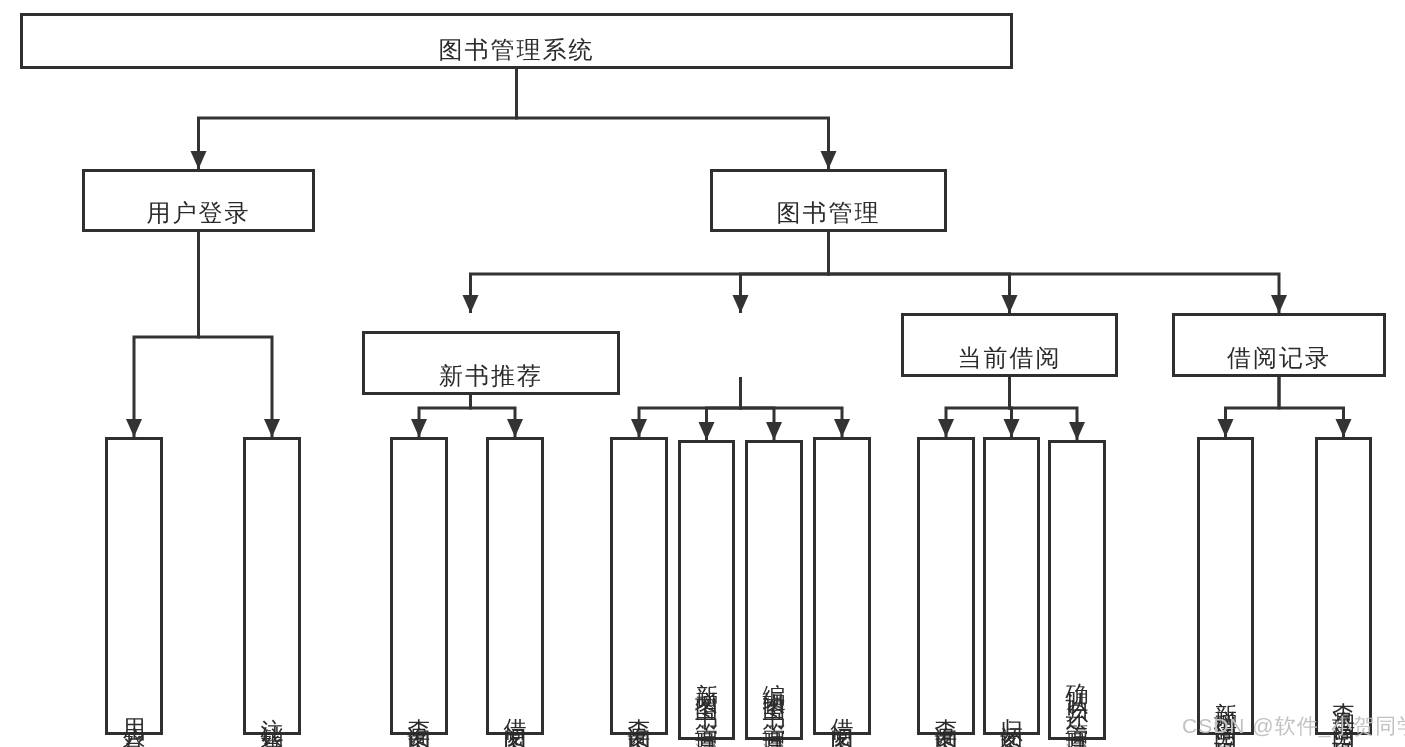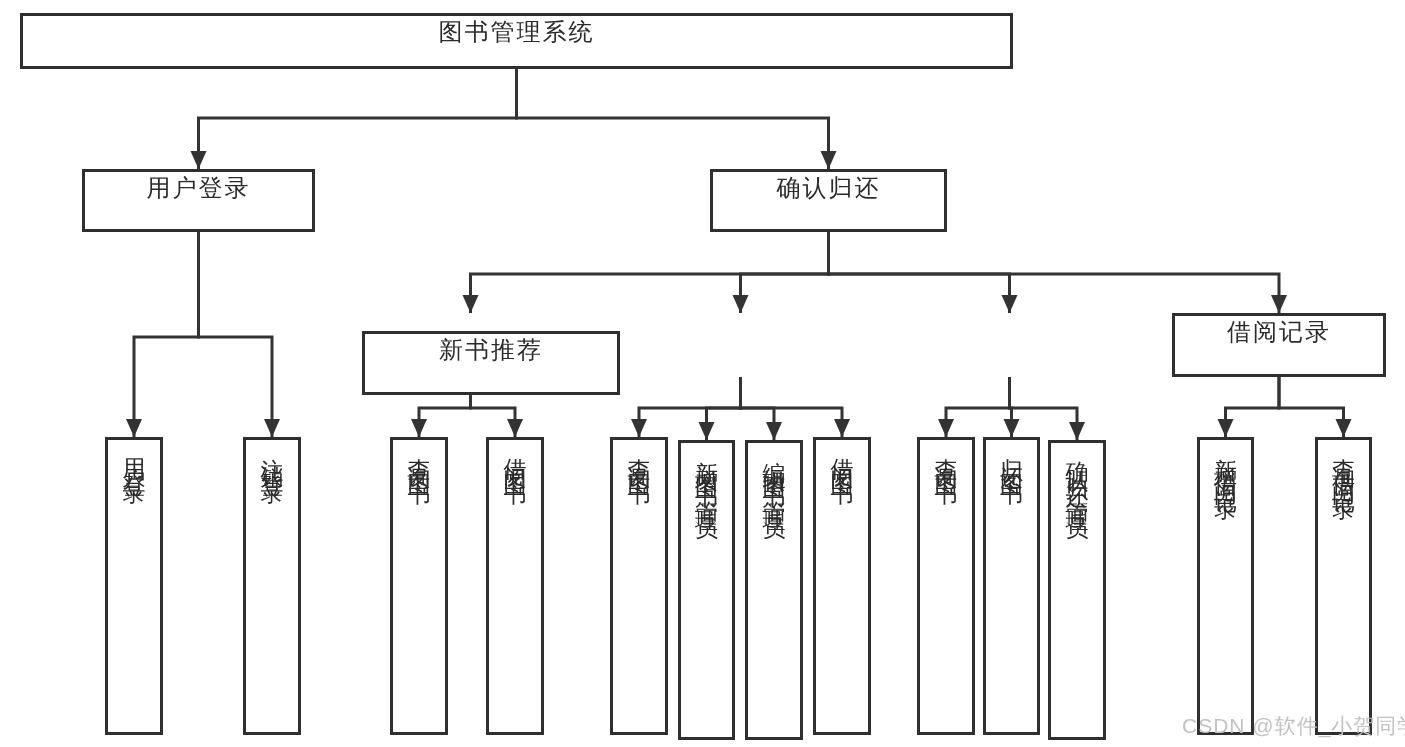--- a/index.html
+++ b/index.html
@@ -16,21 +16,21 @@
     left: 0; top: 0;
     width: 1405px; height: 747px;
     pointer-events: none;
   }
   .node {
     position: absolute;
     box-sizing: border-box;
     background: #ffffff;
     border: 3px solid #2f2f2f;
     display: flex;
-    align-items: flex-start;
+    align-items: flex-end;
     justify-content: center;
     z-index: 2;
   }
   .node .hlabel {
     font-size: 24px;
     letter-spacing: 2px;
     color: #2b2b2b;
     white-space: nowrap;
   }
   .node .vlabel {
@@ -88,25 +88,28 @@
   </svg>
 
   <div class="node" style="left:20px;top:13px;width:993px;height:56px">
     <span class="hlabel">图书管理系统</span>
   </div>
 
   <div class="node" style="left:82px;top:169px;width:233px;height:63px">
     <span class="hlabel">用户登录</span>
   </div>
   <div class="node" style="left:710px;top:169px;width:237px;height:63px">
-    <span class="hlabel">确认归还</span>
+    <span class="hlabel">图书管理</span>
   </div>
 
   <div class="node" style="left:362px;top:331px;width:258px;height:64px">
     <span class="hlabel">新书推荐</span>
+  </div>
+  <div class="node" style="left:901px;top:313px;width:217px;height:64px">
+    <span class="hlabel">当前借阅</span>
   </div>
   <div class="node" style="left:1172px;top:313px;width:214px;height:64px">
     <span class="hlabel">借阅记录</span>
   </div>
 
   <div class="node" style="left:105px;top:437px;width:58px;height:298px">
     <span class="vlabel">用户登录</span>
   </div>
   <div class="node" style="left:243px;top:437px;width:58px;height:298px">
     <span class="vlabel">注销登录</span>

